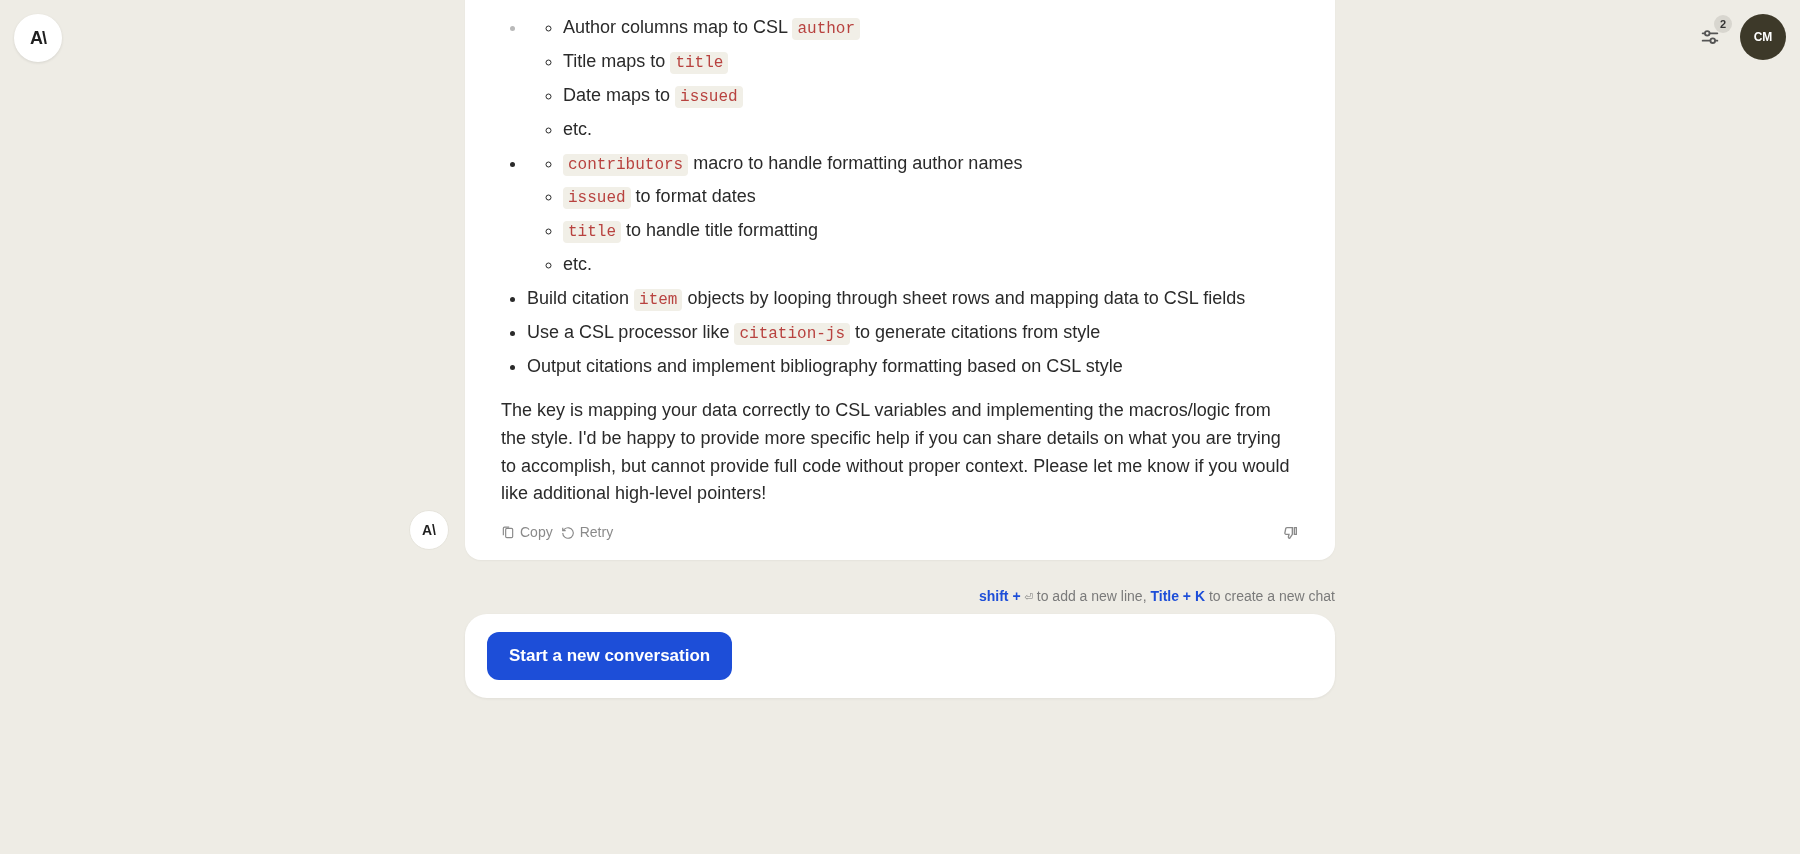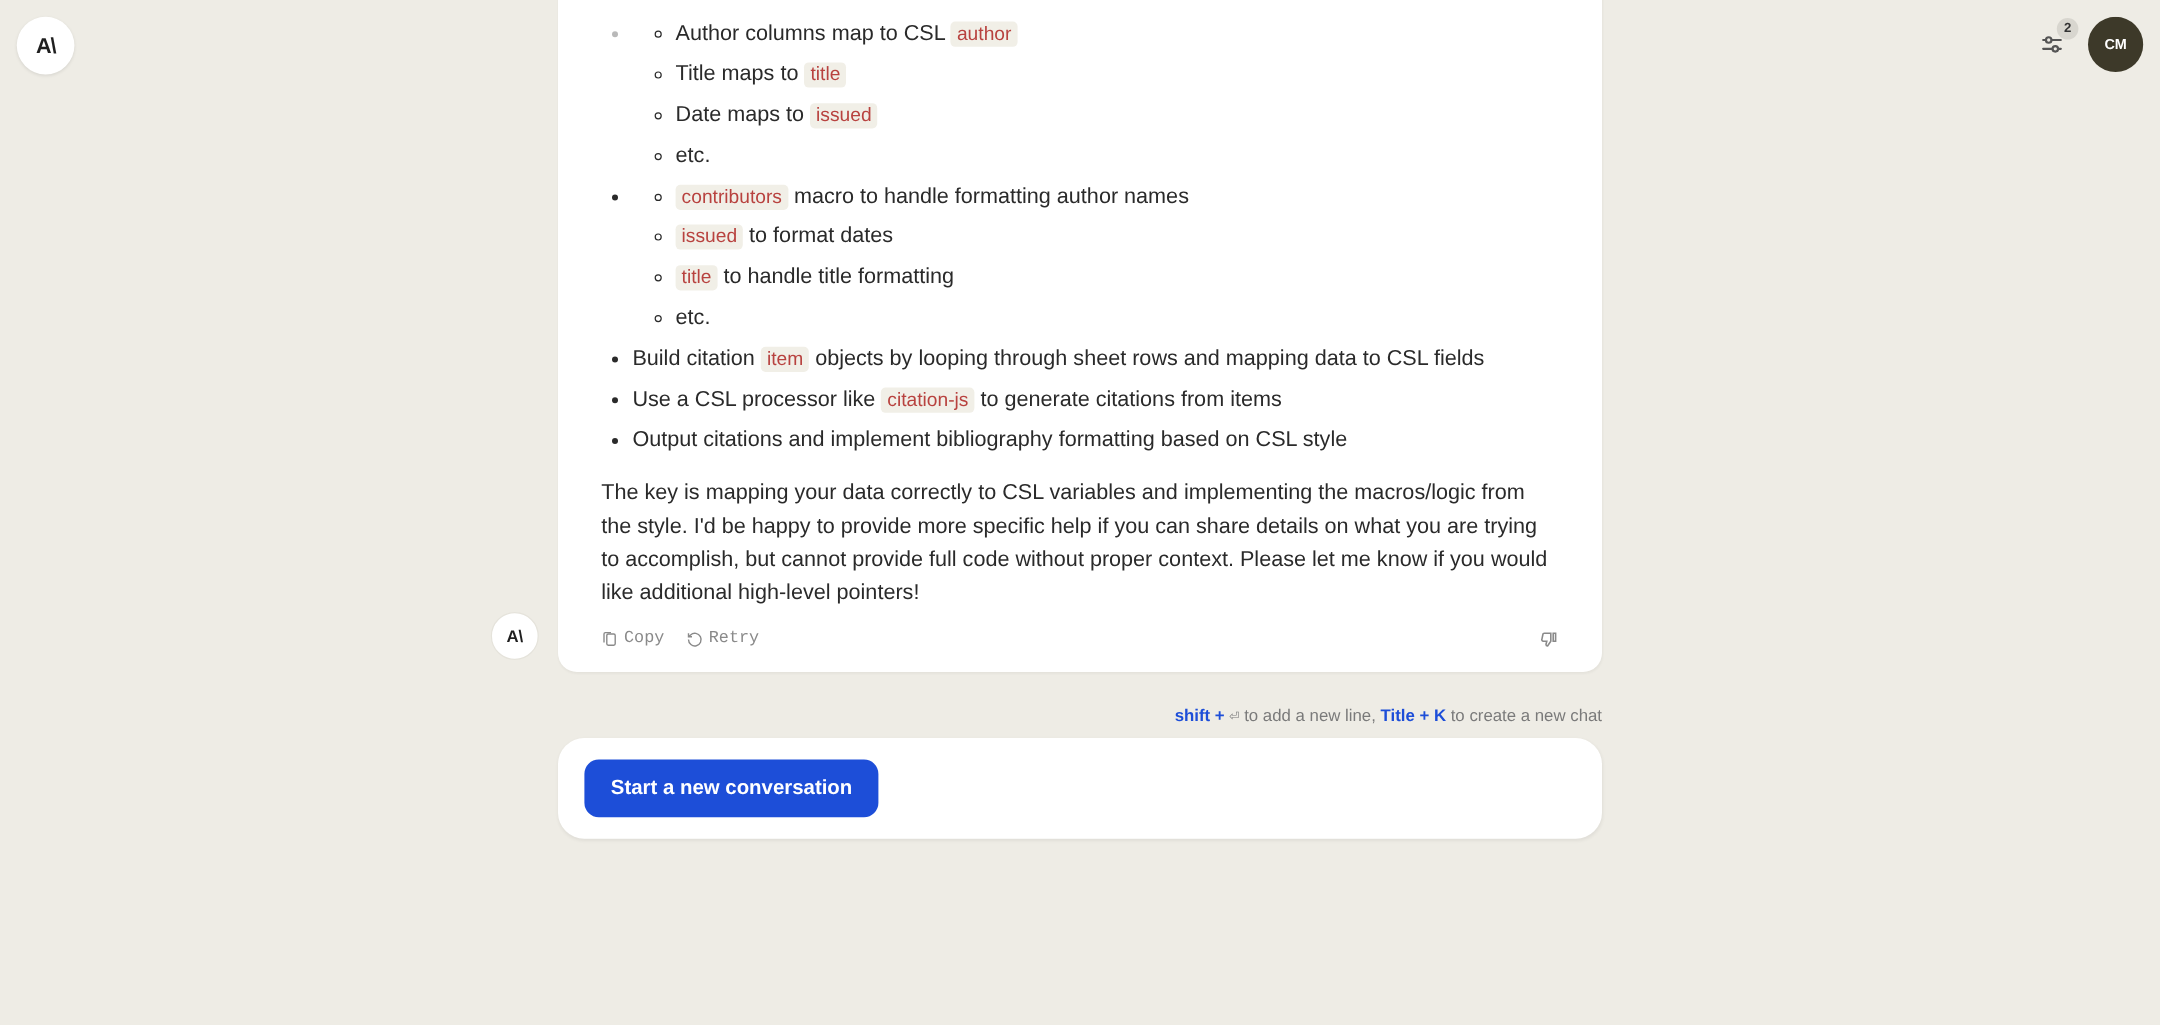--- a/index.html
+++ b/index.html
@@ -100,31 +100,31 @@
   line-height: 1.55;
   color: #2a2a2a;
 }
 .message-card ul { padding-left: 26px; margin: 4px 0; }
 .message-card ul ul { padding-left: 36px; }
 .message-card li { margin: 6px 0; }
 .message-card p { margin-top: 16px; }
 code.inline {
   background: #f1efe7;
   color: #b8423f;
-  font-family: Liberation Sans, sans-serif;
+  font-family: Liberation Mono, monospace;
   font-size: 16px;
   padding: 2px 5px;
   border-radius: 4px;
 }
 .msg-actions {
   display: flex; align-items: center; justify-content: space-between;
   margin-top: 14px;
   font-size: 14px; color: #8a8a8a;
 }
-.msg-actions-left { display: flex; gap: 18px; font-family: Liberation Mono, monospace; }
+.msg-actions-left { display: flex; gap: 8px; }
 .action-btn { display: flex; align-items: center; gap: 5px; cursor: pointer; }
 .input-hint {
   width: 870px;
   text-align: right;
   font-size: 14px;
   color: #7a7a7a;
   margin-top: 28px;
 }
 .input-hint b { color: #1d4ed8; font-weight: 600; }
 .return-symbol { font-family: monospace; }
@@ -200,21 +200,21 @@
         </li>
         <li>
           <ul>
             <li><code class="inline">contributors</code><span> macro to handle formatting author names</span></li>
             <li><code class="inline">issued</code><span> to format dates</span></li>
             <li><code class="inline">title</code><span> to handle title formatting</span></li>
             <li>etc.</li>
           </ul>
         </li>
         <li><span>Build citation </span><code class="inline">item</code><span> objects by looping through sheet rows and mapping data to CSL fields</span></li>
-        <li><span>Use a CSL processor like </span><code class="inline">citation-js</code><span> to generate citations from items</span></li>
+        <li><span>Use a CSL processor like </span><code class="inline">citation-js</code><span> to generate citations from style</span></li>
         <li>Output citations and implement bibliography formatting based on CSL style</li>
       </ul>
       <p>The key is mapping your data correctly to CSL variables and implementing the macros/logic from the style. I'd be happy to provide more specific help if you can share details on what you are trying to accomplish, but cannot provide full code without proper context. Please let me know if you would like additional high-level pointers!</p>
       <div class="msg-actions">
         <div class="msg-actions-left">
           <div class="action-btn">
             <svg width="14" height="14" viewBox="0 0 24 24" fill="none" stroke="#8a8a8a" stroke-width="2">
                 <rect x="8" y="4" width="12" height="16" rx="2"></rect>
                 <path d="M4 16V4a2 2 0 0 1 2-2h8"></path>
               </svg>

